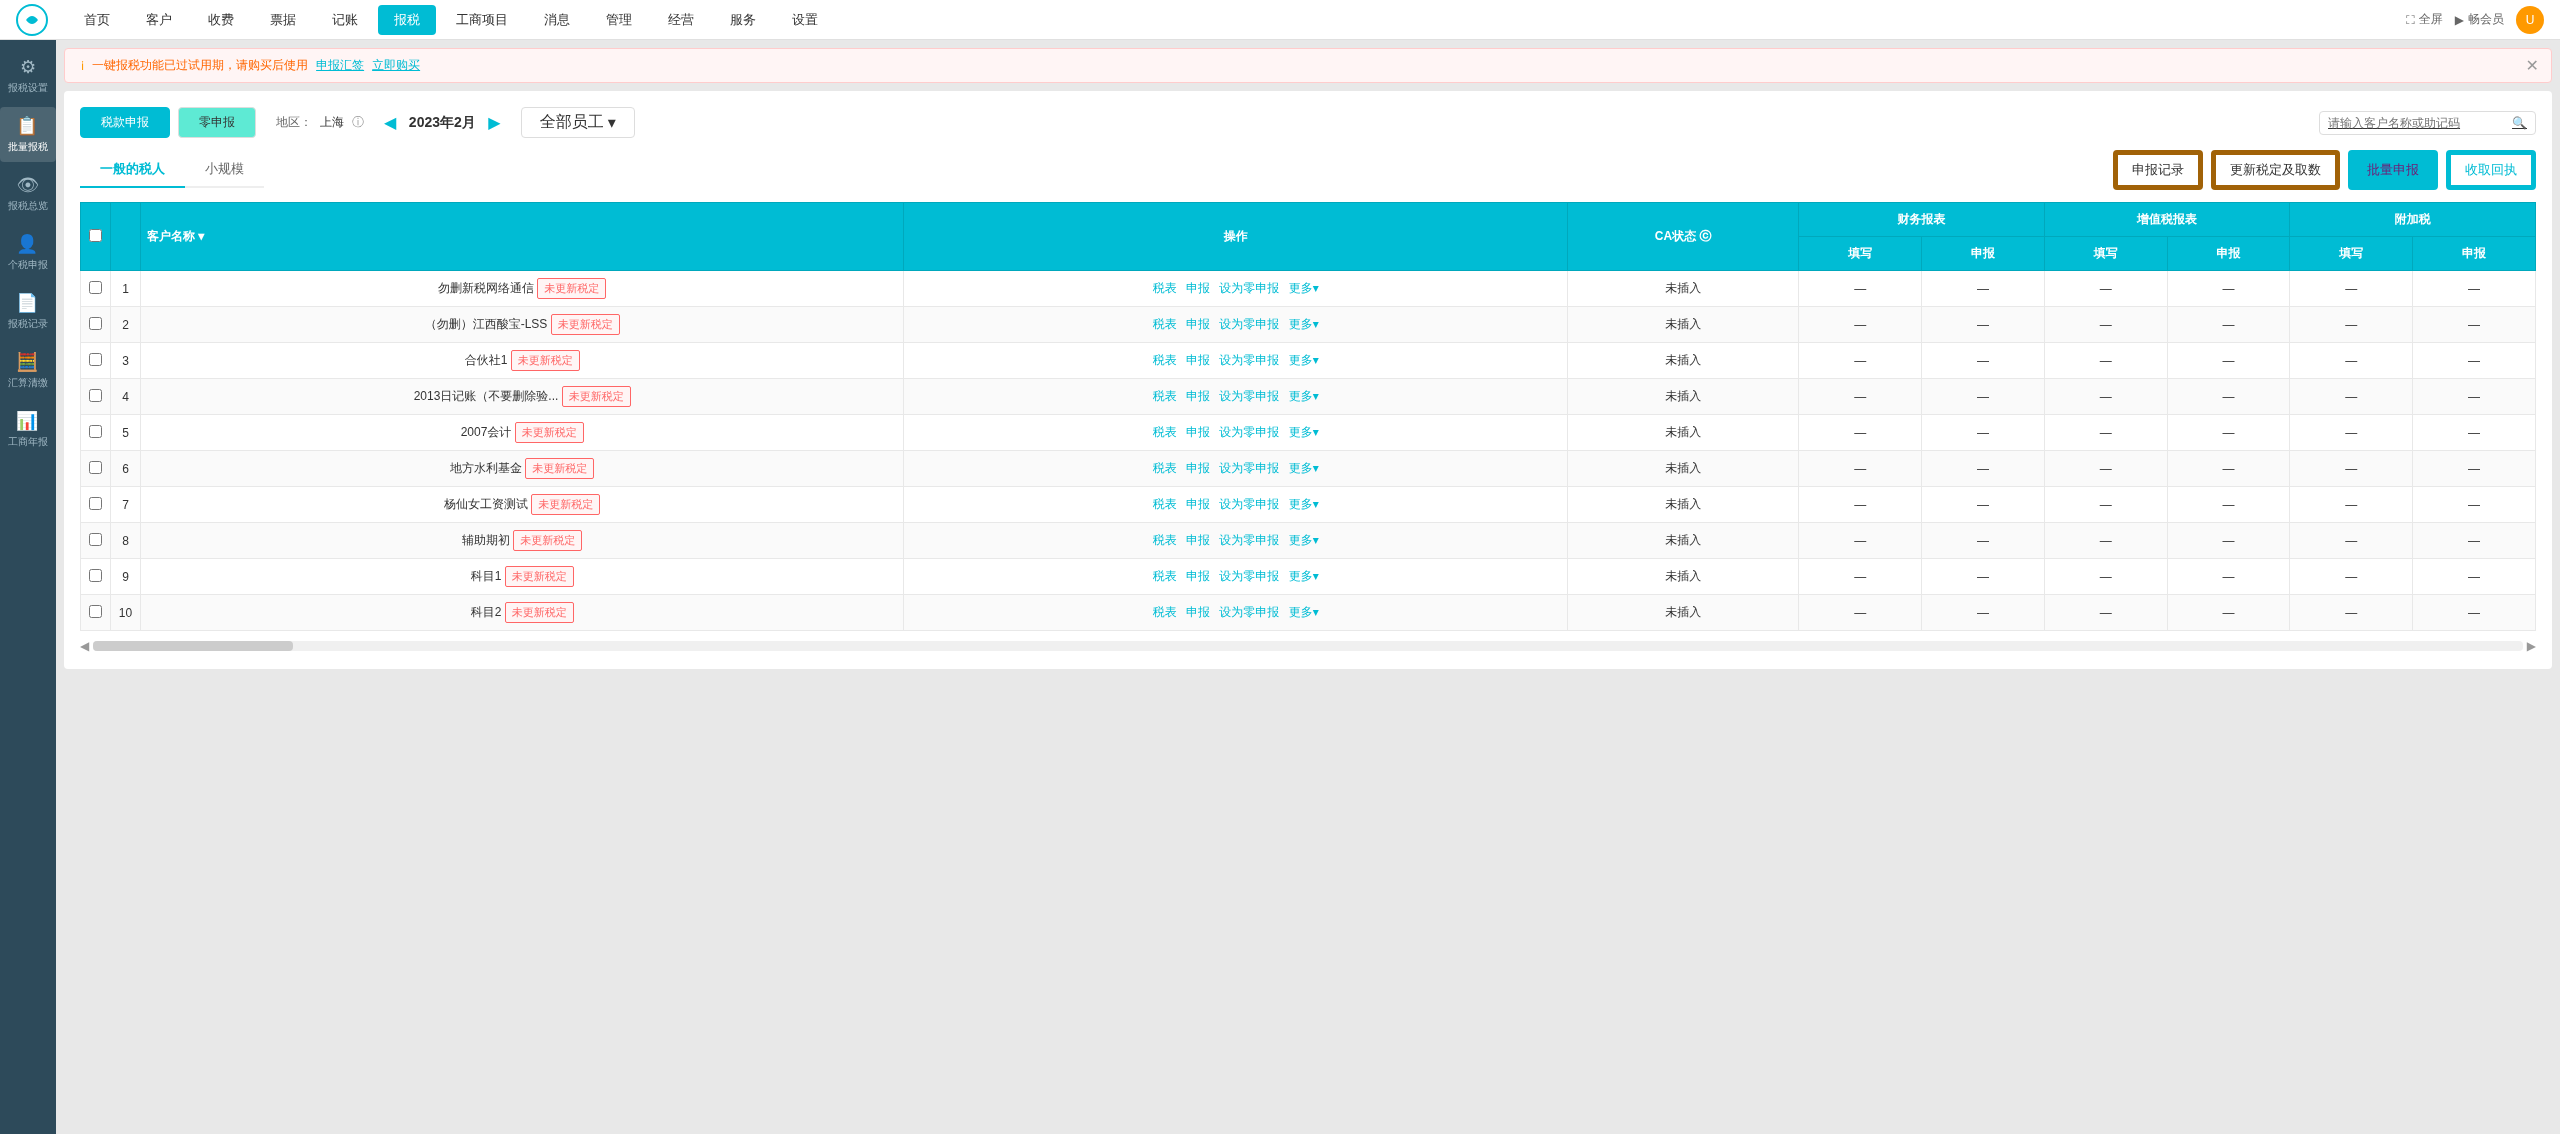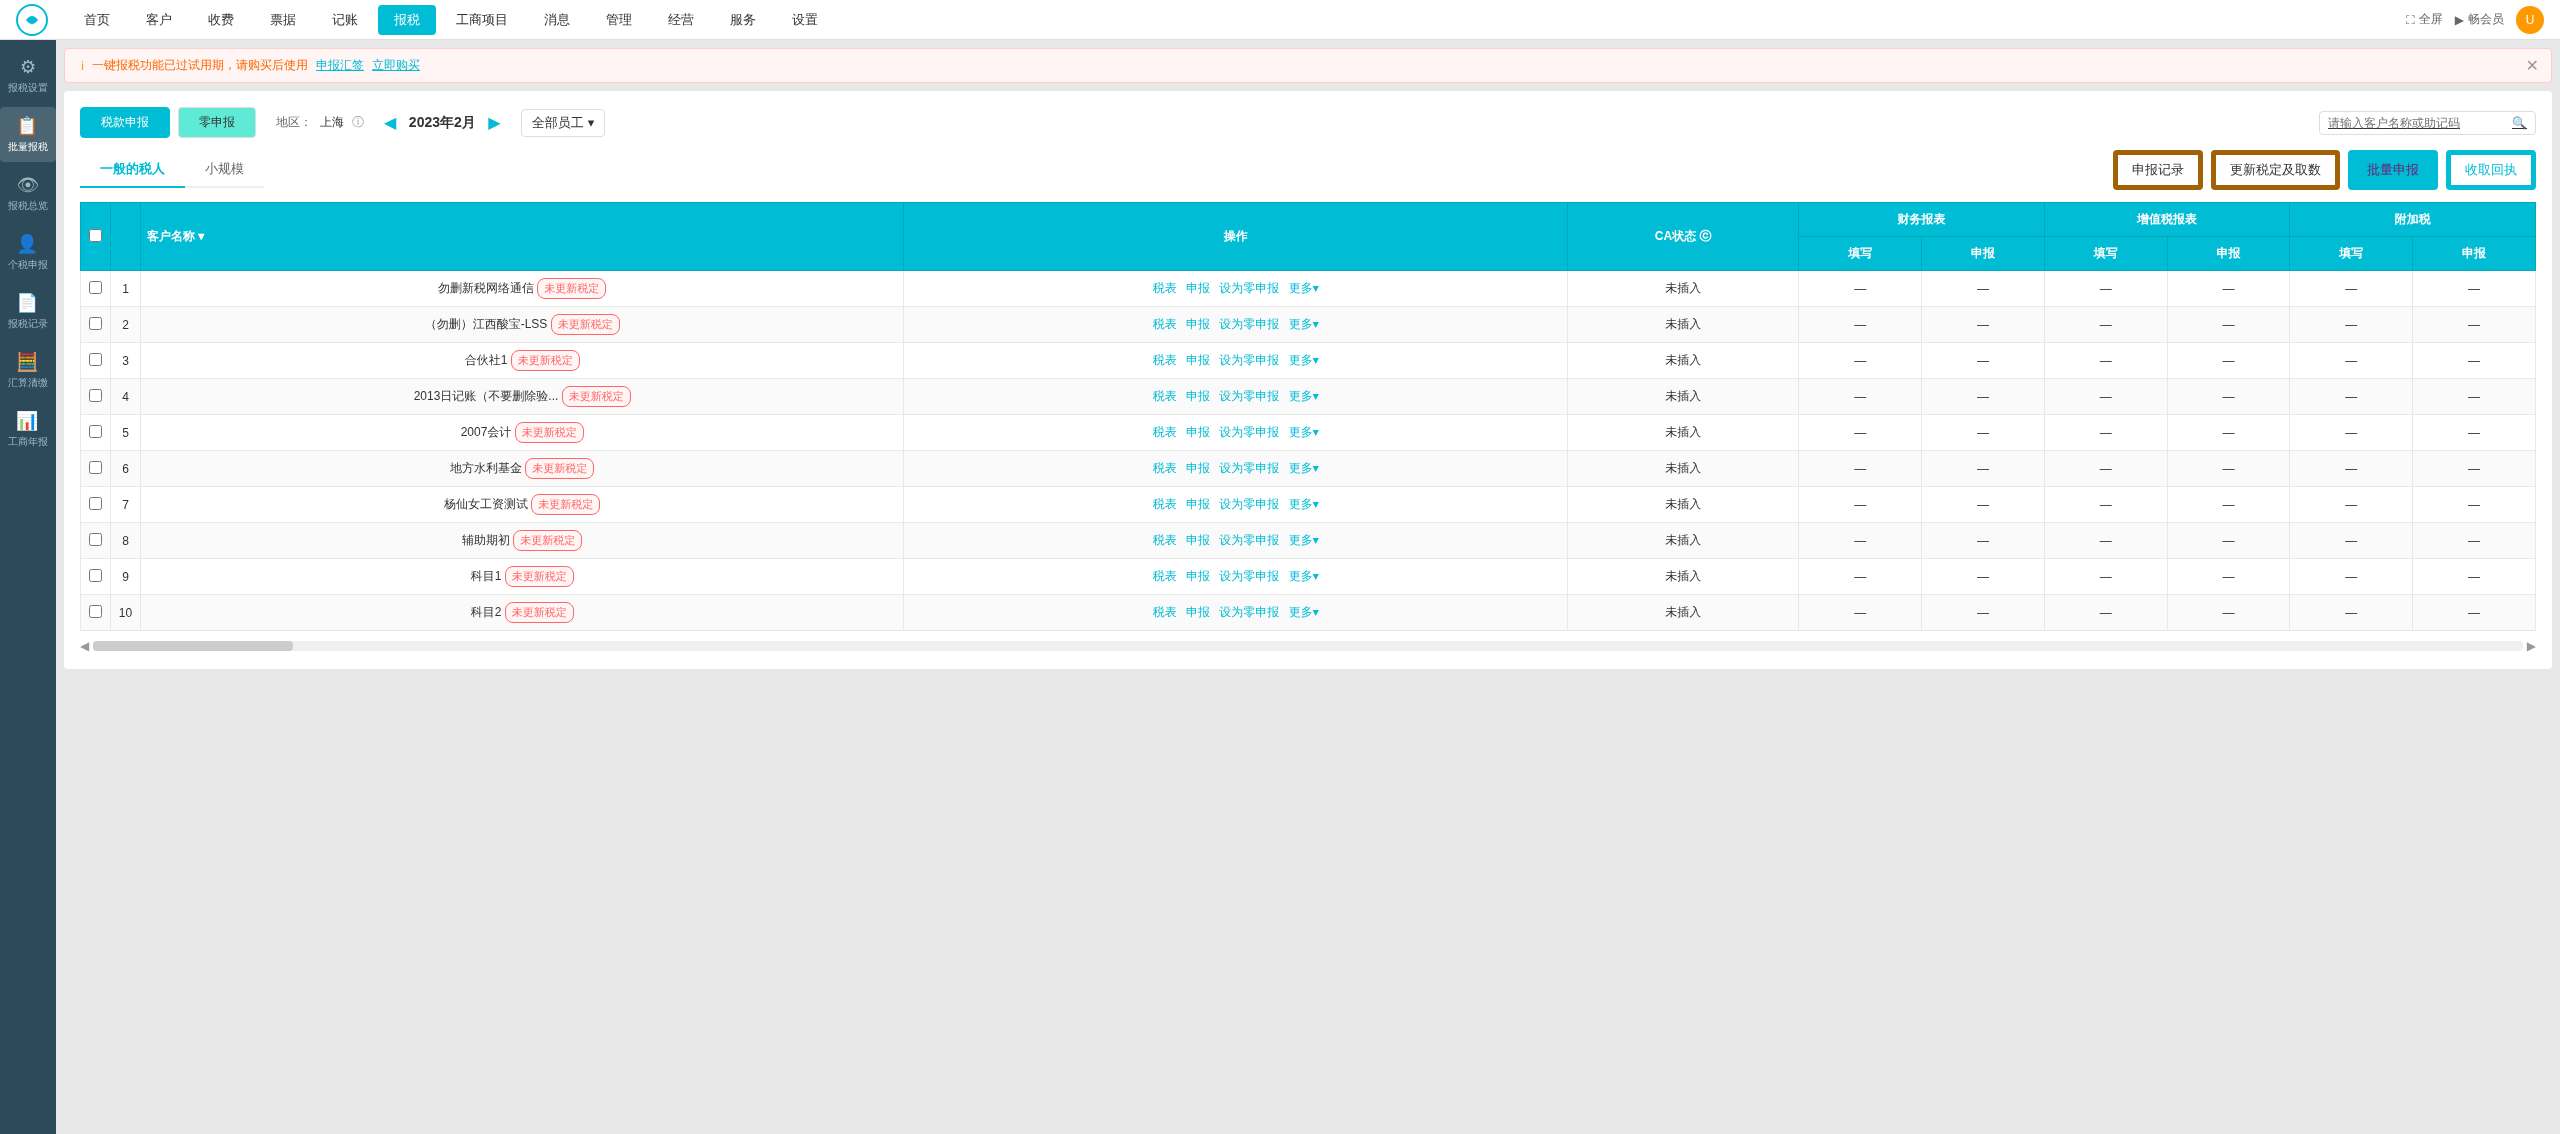--- a/index.html
+++ b/index.html
@@ -56,21 +56,21 @@
     .tab-btn {
       padding: 6px 20px; border: 1px solid #ddd; background: #5eead4; cursor: pointer;
       border-radius: 4px; font-size: 12px; color: #333;
     }
     .tab-btn.active { background: #00bcd4; color: #fff; border-color: #00bcd4; }
     .info-icon { color: #999; cursor: pointer; }
     .month-nav { display: flex; align-items: center; gap: 6px; }
     .month-nav-btn { cursor: pointer; color: #00bcd4; font-size: 16px; border: none; background: none; }
     .dept-selector {
       display: flex; align-items: center; gap: 4px; border: 1px solid #ddd; border-radius: 4px;
-      padding: 4px 10px; cursor: pointer; font-size: 13px;
+      padding: 4px 18px; cursor: pointer; font-size: 16px;
     }
     .search-box {
       display: flex; align-items: center; border: 1px solid #ddd; border-radius: 4px;
       padding: 4px 8px; gap: 4px; margin-left: auto; text-decoration: underline;
     }
     .search-box input { border: none; outline: none; font-size: 12px; width: 180px; color: #999; }
     .search-icon { color: #999; cursor: pointer; }
 
     
     .second-toolbar { display: flex; align-items: center; gap: 8px; margin-bottom: 12px; }
@@ -96,21 +96,21 @@
     }
     .data-table td {
       padding: 7px 6px; border: 1px solid #e8e8e8; text-align: center; color: #333;
       white-space: nowrap;
     }
     .data-table tr:nth-child(even) td { background: #fafafa; }
     .checkbox-cell { width: 30px; }
     .client-name-cell { text-align: left; min-width: 160px; }
     .status-badge {
       display: inline-block; padding: 2px 6px; border: 1px solid #ff6666; color: #ff6666;
-      border-radius: 8px; font-size: 11px; background: #fff5f5; text-align: center;
+      border-radius: 2px; font-size: 11px; background: #fff5f5; text-align: center;
     }
     .ca-status { color: #333; }
     .dash { color: #ccc; }
     .op-link { color: #00bcd4; cursor: pointer; text-decoration: none; font-size: 12px; }
     .op-more { color: #00bcd4; cursor: pointer; }
 
     .table-wrapper { overflow-x: auto; }
   </style>
 </head>
 <body>

